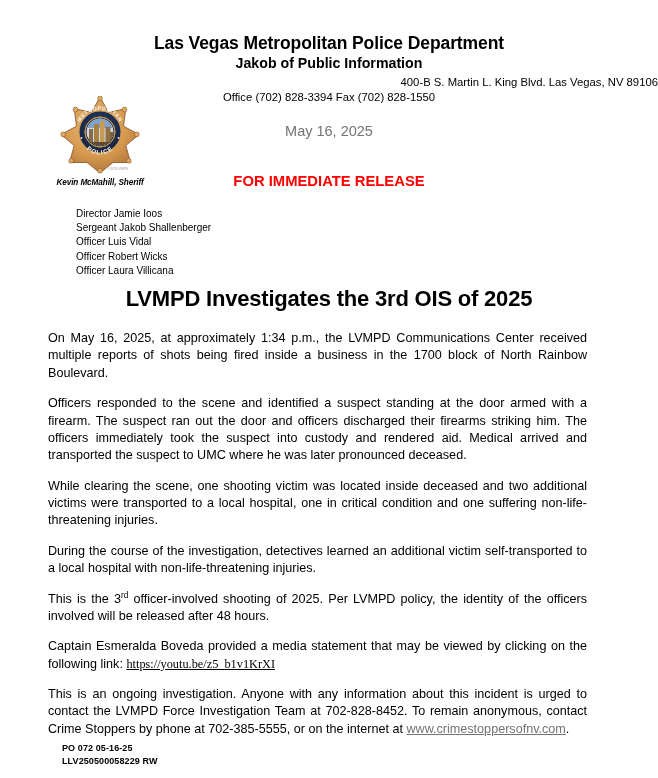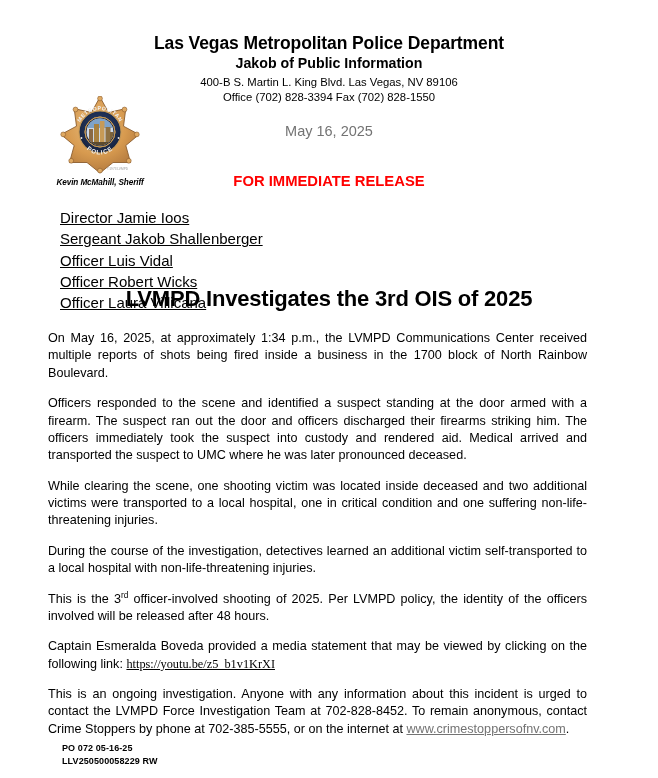--- a/index.html
+++ b/index.html
@@ -37,20 +37,21 @@
   .org-division {
     font-size: 14.2px;
     font-weight: bold;
     line-height: 1.22;
     margin-top: 1px;
   }
   .org-address {
     font-size: 11.3px;
     line-height: 1.32;
     margin-top: 3px;
+    text-align: right;
   }
   .org-phones {
     font-size: 11.3px;
     line-height: 1.32;
   }
 
   
   .seal-block {
     position: absolute;
     left: 37px;
@@ -90,25 +91,24 @@
     width: 658px;
     text-align: center;
     font-size: 14.8px;
     font-weight: bold;
     color: #ff0000;
   }
 
   
   .recipients {
     position: absolute;
-    left: 60px;
+    left: 76px;
     top: 207px;
-    font-size: 15px;
+    font-size: 10px;
     line-height: 1.42;
-    text-decoration: underline;
   }
   .recipient-line { white-space: nowrap; }
 
   
   .headline {
     position: absolute;
     left: 0;
     top: 286px;
     width: 658px;
     text-align: center;

